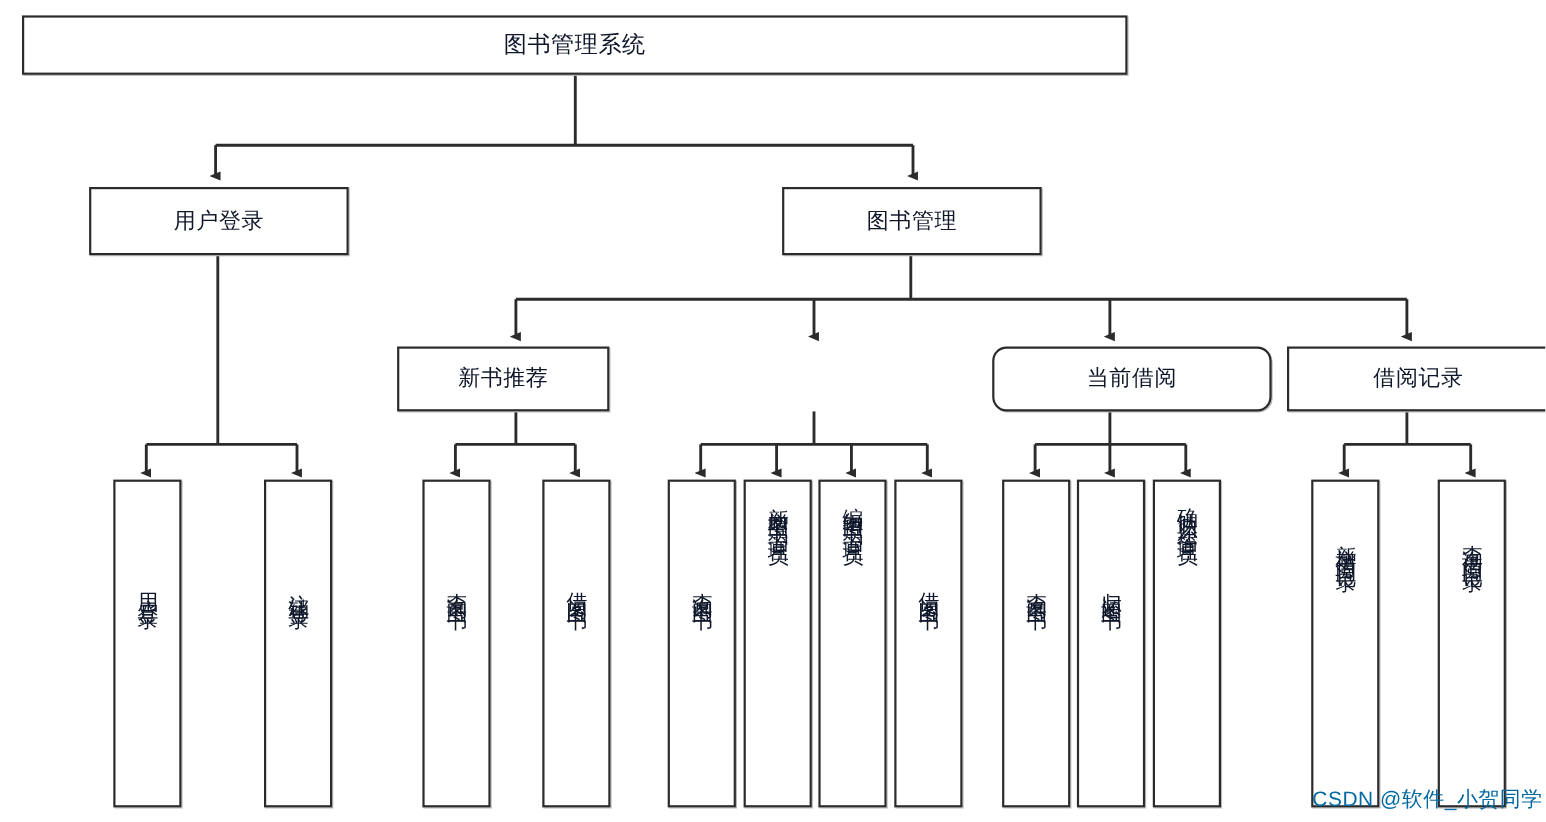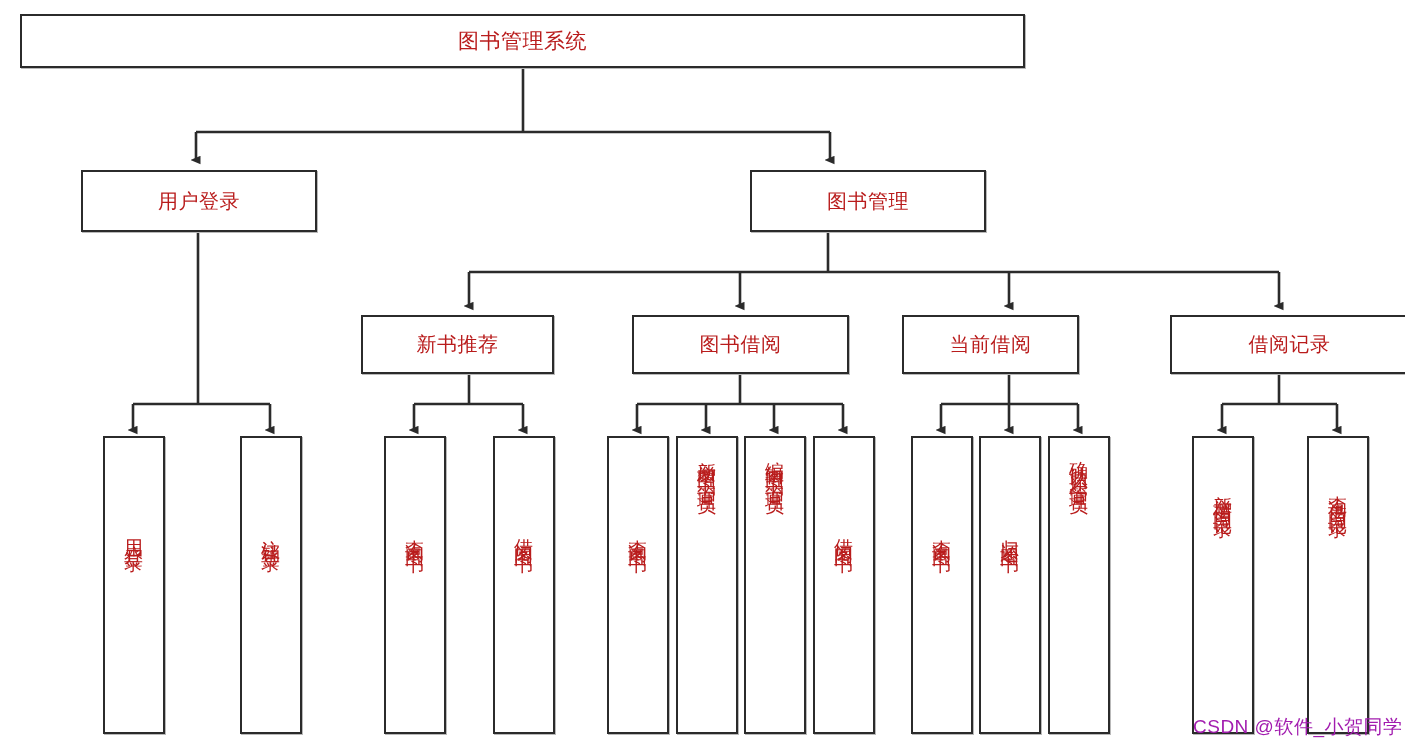--- a/index.html
+++ b/index.html
@@ -32,21 +32,21 @@
     box-sizing: border-box;
     background: #ffffff;
     border: 2px solid #2b2b2b;
     box-shadow: 1px 1px 0 0 #b9b9b9;
     display: flex;
     align-items: center;
     justify-content: center;
     z-index: 2;
   }
   .node .label {
-    color: #b91c1c;
+    color: #0f172a;
     letter-spacing: 0.5px;
     line-height: 1.12;
     text-align: right;
     white-space: nowrap;
   }
   .node.root .label { font-size: 21px; }
   .node.lvl2 .label { font-size: 20px; }
   .node.lvl3 .label { font-size: 20px; }
 
   .node.leaf {
@@ -58,21 +58,21 @@
     font-size: 19px;
     writing-mode: vertical-rl;
     text-orientation: upright;
     letter-spacing: 5px;
     line-height: 1;
     white-space: nowrap;
   }
   .watermark {
     position: absolute;
     font-size: 19px;
-    color: #a21caf;
+    color: #0369a1;
     white-space: nowrap;
     z-index: 3;
     letter-spacing: 0.5px;
   }
 </style>
 </head>
 <body>
 
 <div id="canvas">
 
@@ -126,31 +126,28 @@
     </g>
   </svg>
 
   <div class="node root" style="left:20px; top:14px; width:1005px; height:54px;">
     <span class="label">图书管理系统</span>
   </div>
 
   <div class="node lvl2" style="left:81px; top:170px; width:236px; height:62px;">
     <span class="label">用户登录</span>
   </div>
-  <div class="node lvl2" style="left:711px; top:170px; width:236px; height:62px;margin-left:39px;">
+  <div class="node lvl2" style="left:711px; top:170px; width:236px; height:62px;">
     <span class="label">图书管理</span>
   </div>
 
   <div class="node lvl3" style="left:361px; top:315px; width:193px; height:59px;">
     <span class="label">新书推荐</span>
   </div>
-  <div class="node lvl3" style="left:632px; top:315px; width:217px; height:59px;">
-    <span class="label">图书借阅</span>
-  </div>
-  <div class="node lvl3" style="left:902px; top:315px; width:177px; height:59px;">
+  <div class="node lvl3" style="left:902px; top:315px; width:254px; height:59px;border-radius:13px;">
     <span class="label">当前借阅</span>
   </div>
   <div class="node lvl3" style="left:1170px; top:315px; width:239px; height:59px;">
     <span class="label">借阅记录</span>
   </div>
 
   <div class="node leaf" style="left:103px; top:436px; width:62px; height:298px; padding-top:86px;">
     <span class="label">用户登录</span>
   </div>
   <div class="node leaf" style="left:240px; top:436px; width:62px; height:298px; padding-top:86px;">

